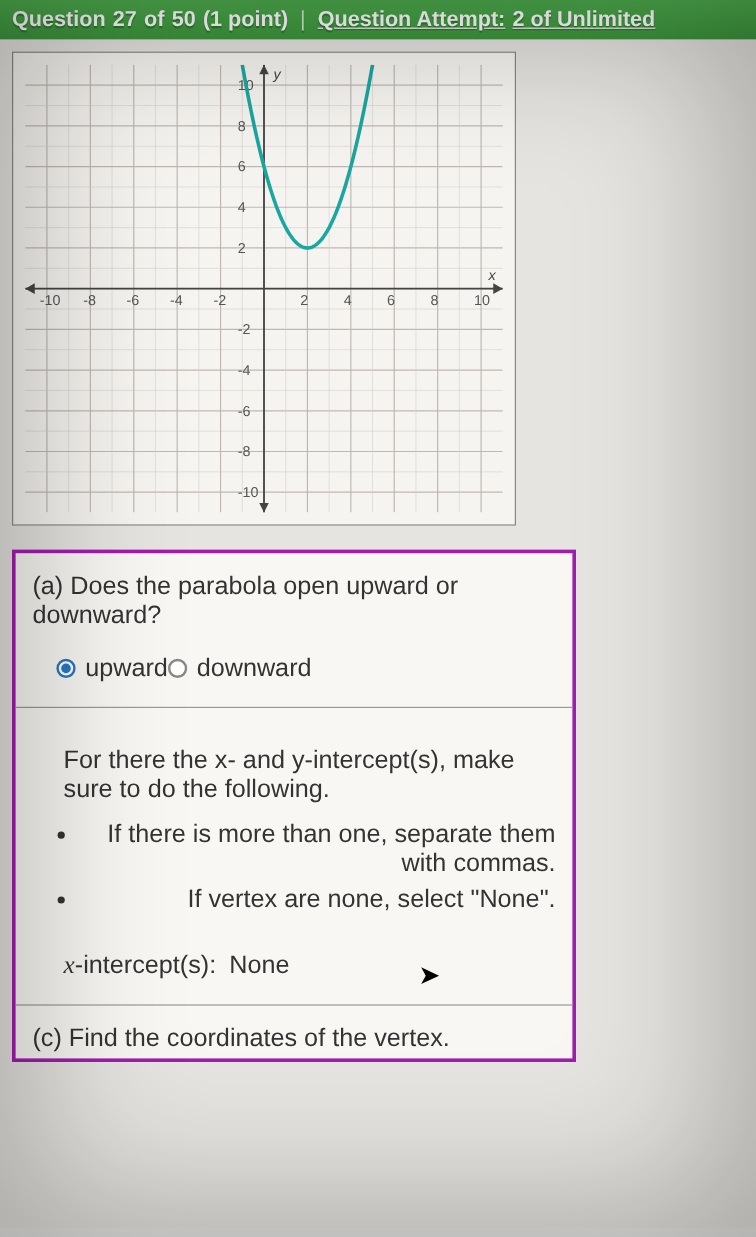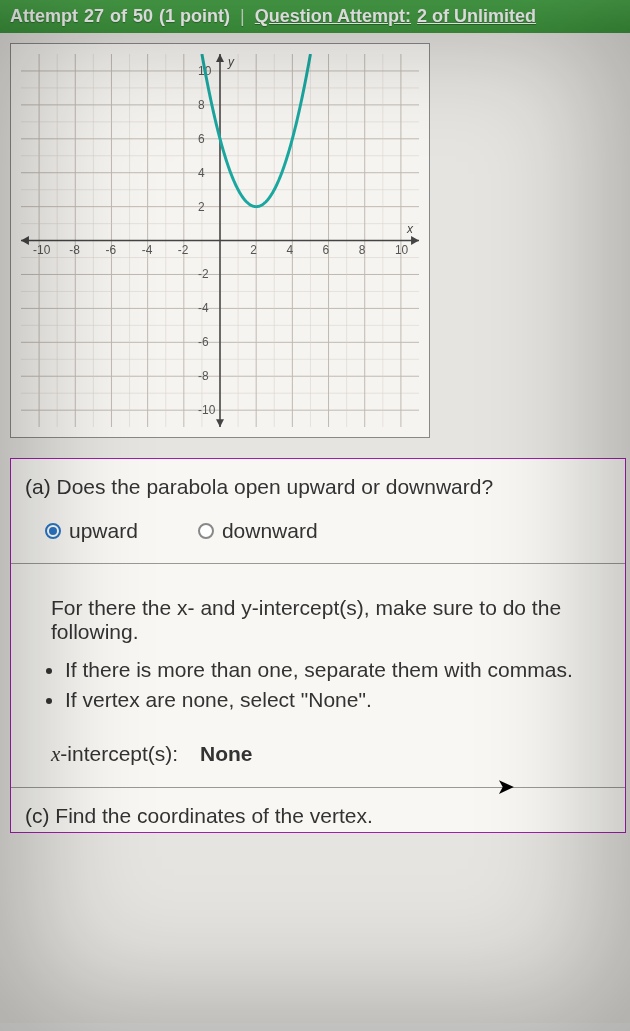--- a/index.html
+++ b/index.html
@@ -39,63 +39,63 @@
   .graph-inner { position:absolute; inset:10px; }
   .grid line.minor { stroke: #d5cfc8; stroke-width: 0.5; }
   .grid line.major { stroke: #bfb8b0; stroke-width: 1; }
   .axis line { stroke: #444; stroke-width: 1.5; }
   .tick-label { font-size: 12px; fill: #555; font-family: Arial; }
   .curve { stroke: #1aa7a0; stroke-width: 3; fill: none; }
   .axis-label { font-size: 12px; fill:#444; font-style: italic; }
 
   
   .answer-box {
-    border: 1px solid #a21caf;
+    border: 3px solid #a21caf;
     background: #f8f7f3;
-    width: 616px;
+    width: 470px;
   }
   .section {
     padding: 16px 14px 20px 14px;
     border-bottom: 1px solid #999;
     font-size: 21px;
     color: #333;
   }
   .section:last-child { border-bottom: none; padding-bottom: 4px; }
   .prompt { margin-bottom: 20px; }
-  .radio-row { display: flex; gap: 60px; padding-left: 20px; align-items: center; }
+  .radio-row { display: flex; padding-left: 20px; align-items: center; }
   .radio-opt { display:flex; align-items:center; gap:8px; font-size:21px; color:#333; }
   .radio-dot {
     width: 16px; height:16px; border-radius:50%;
     border: 2px solid #888; display:inline-flex; align-items:center; justify-content:center;
     background:#fff;
   }
   .radio-dot.selected { border-color:#2a76c4; }
   .radio-dot.selected::after { content:""; width:8px; height:8px; border-radius:50%; background:#2a76c4; display:block; }
 
   .sub-block { padding-left: 26px; margin-top: 16px; }
-  .bullet-list { list-style: disc; padding-left: 40px; margin-top: 14px; font-size:21px; }
+  .bullet-list { list-style: disc; padding-left: 40px; margin-top: 14px; font-size:21px;text-align:right; }
   .bullet-list li { margin-bottom: 6px; }
 
   .answer-line { margin-top: 30px; padding-left: 26px; font-size:21px; }
   .answer-line .ivar { font-style: italic; font-family: "Times New Roman", serif; }
-  .answer-val { display:inline-block; margin-left: 16px; font-weight: bold; }
+  .answer-val { display:inline-block; margin-left: 5px; }
 
   .cursor-arrow {
     position:absolute; font-size:22px; color:#000;
   }
   .vignette {
     pointer-events:none; position:absolute; inset:0;
     box-shadow: inset 0 0 120px 30px rgba(0,0,0,0.25);
   }
 </style>
 </head>
 <body>
 
 <div class="header-bar">
-  <span>Attempt</span>
+  <span>Question</span>
   <span>27</span>
   <span>of</span>
   <span>50</span>
   <span>(1 point)</span>
   <span class="sep">|</span>
   <span class="sub">Question Attempt:</span>
   <span class="sub">2 of Unlimited</span>
 </div>
 
 <div class="page">

